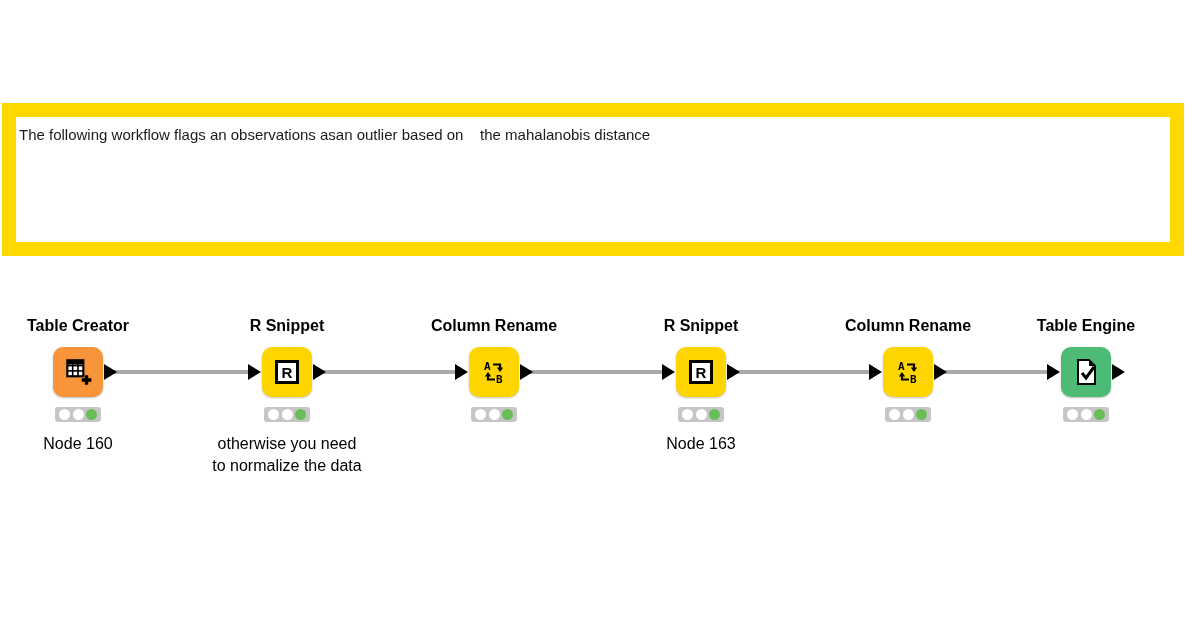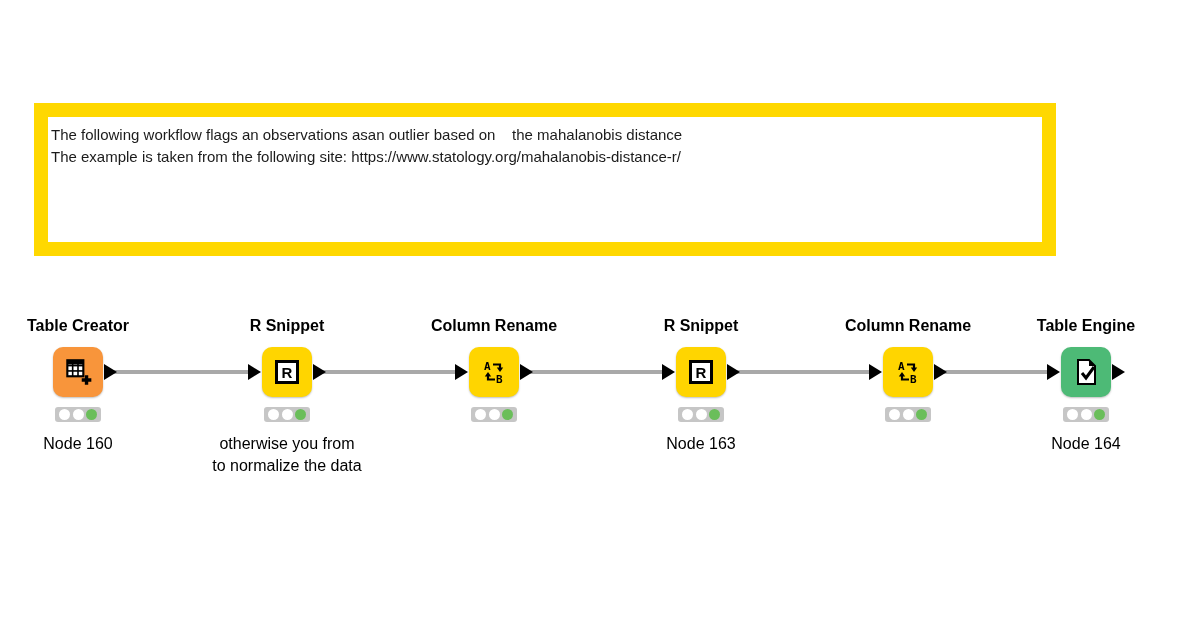--- a/index.html
+++ b/index.html
@@ -3,21 +3,21 @@
 <meta charset="utf-8">
 <style>
   * { margin: 0; padding: 0; box-sizing: border-box; }
   html, body { width: 1200px; height: 630px; background: #ffffff; overflow: hidden; }
   body { font-family: "Liberation Sans", sans-serif; color: #1a1a1a; }
 
   #canvas { position: relative; width: 1200px; height: 630px; background: #ffffff; }
 
   
   .annotation {
-    position: absolute; left: 34px; top: 103px; width: 1022px; height: 153px;
+    position: absolute; left: 2px; top: 103px; width: 1182px; height: 153px;
     background: #ffffff; border: 14px solid #FFD800;
   }
   .annotation .ann-line {
     white-space: pre; font-size: 15px; line-height: 22px; color: #1b1b1b;
     padding-left: 3px;
   }
   .annotation .ann-pad { padding-top: 7px; }
 
   
   .node { position: absolute; top: 316px; width: 200px; height: 210px; z-index: 2; }
@@ -65,21 +65,20 @@
   .wire { position: absolute; top: 370px; height: 4px; background: #a9a9a9; z-index: 1; }
 </style>
 </head>
 <body>
 
 <div id="canvas">
 
   <div class="annotation">
     <div class="ann-line ann-pad">The following workflow flags an observations asan outlier based on    the mahalanobis distance</div>
     <div class="ann-line"></div>
-    <div class="ann-line">The example is taken from the following site: https://www.statology.org/mahalanobis-distance-r/</div>
   </div>
 
   <div class="wire" style="left:114px; width:136px;"></div>
   <div class="wire" style="left:323px; width:134px;"></div>
   <div class="wire" style="left:530px; width:134px;"></div>
   <div class="wire" style="left:737px; width:134px;"></div>
   <div class="wire" style="left:944px; width:105px;"></div>
 
   <div class="node" style="left:-22px;">
     <div class="node-title">Table Creator</div>
@@ -109,21 +108,21 @@
       <div class="r-glyph">R</div>
     </div>
     <div class="port in"></div>
     <div class="port out"></div>
     <div class="traffic">
       <div class="dot d1"></div>
       <div class="dot d2"></div>
       <div class="dot d3 lit"></div>
     </div>
     <div class="node-label">
-      <div>otherwise you from</div>
+      <div>otherwise you need</div>
       <div>to normalize the data</div>
     </div>
   </div>
 
   <div class="node" style="left:394px;">
     <div class="node-title">Column Rename</div>
     <div class="node-icon yellow">
       <svg width="30" height="30" viewBox="0 0 30 30">
         <text x="5" y="13" font-size="11" font-weight="bold" font-family="DejaVu Sans Mono, monospace" fill="#000">A</text>
         <path d="M14 7.5 h7 v3.5" fill="none" stroke="#000" stroke-width="2.2"></path>
@@ -187,16 +186,15 @@
         <path d="M11 16 l4 5 l8 -11" stroke="#000" stroke-width="3" fill="none"></path>
       </svg>
     </div>
     <div class="port in"></div>
     <div class="port out"></div>
     <div class="traffic">
       <div class="dot d1"></div>
       <div class="dot d2"></div>
       <div class="dot d3 lit"></div>
     </div>
-    <div class="node-label">Node 164</div>
   </div>
 
 </div>
 
 </body></html>

